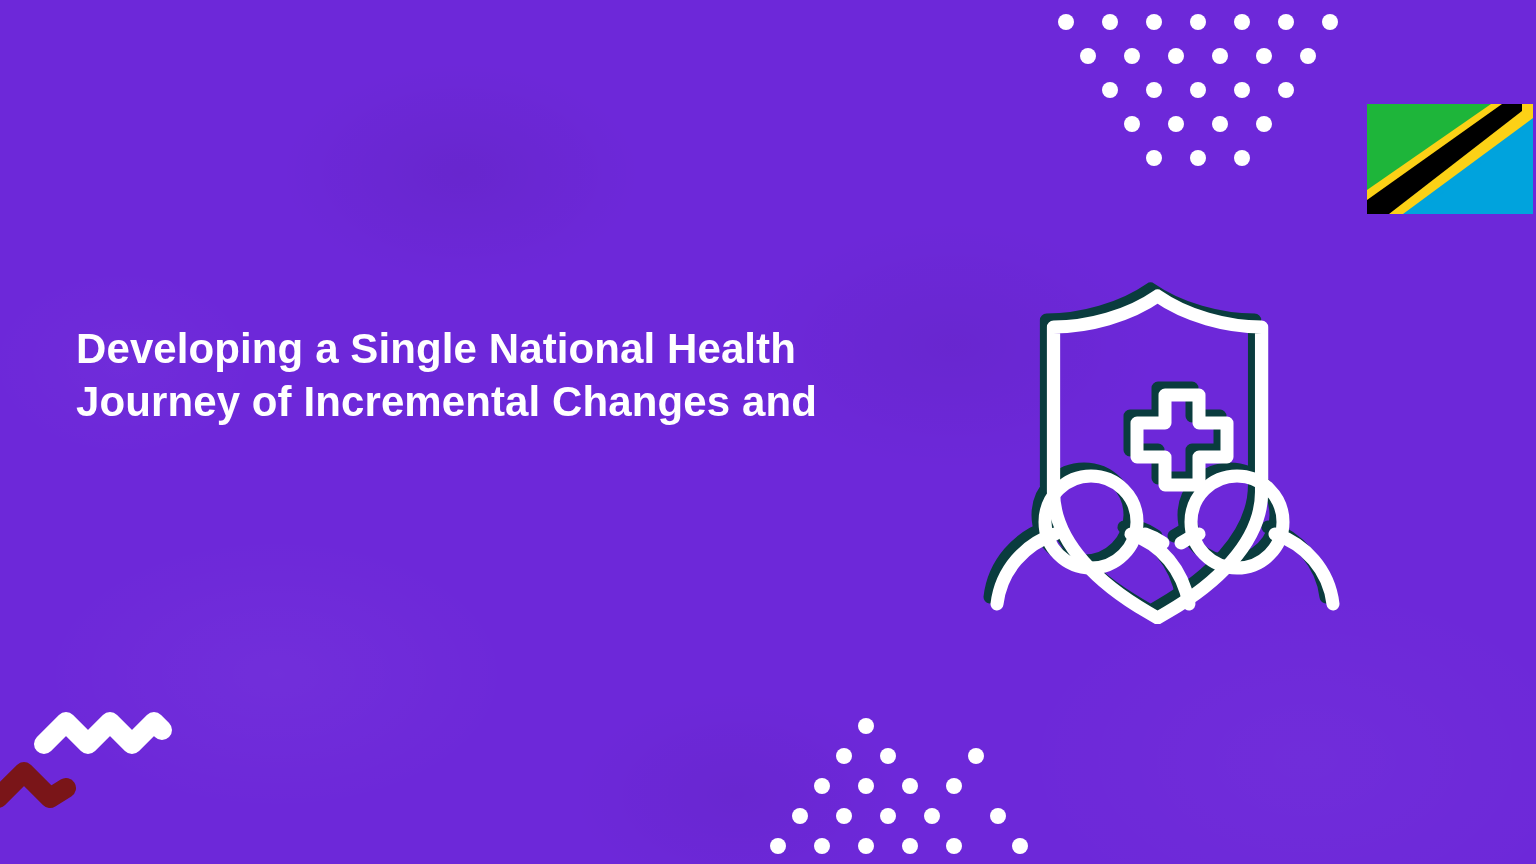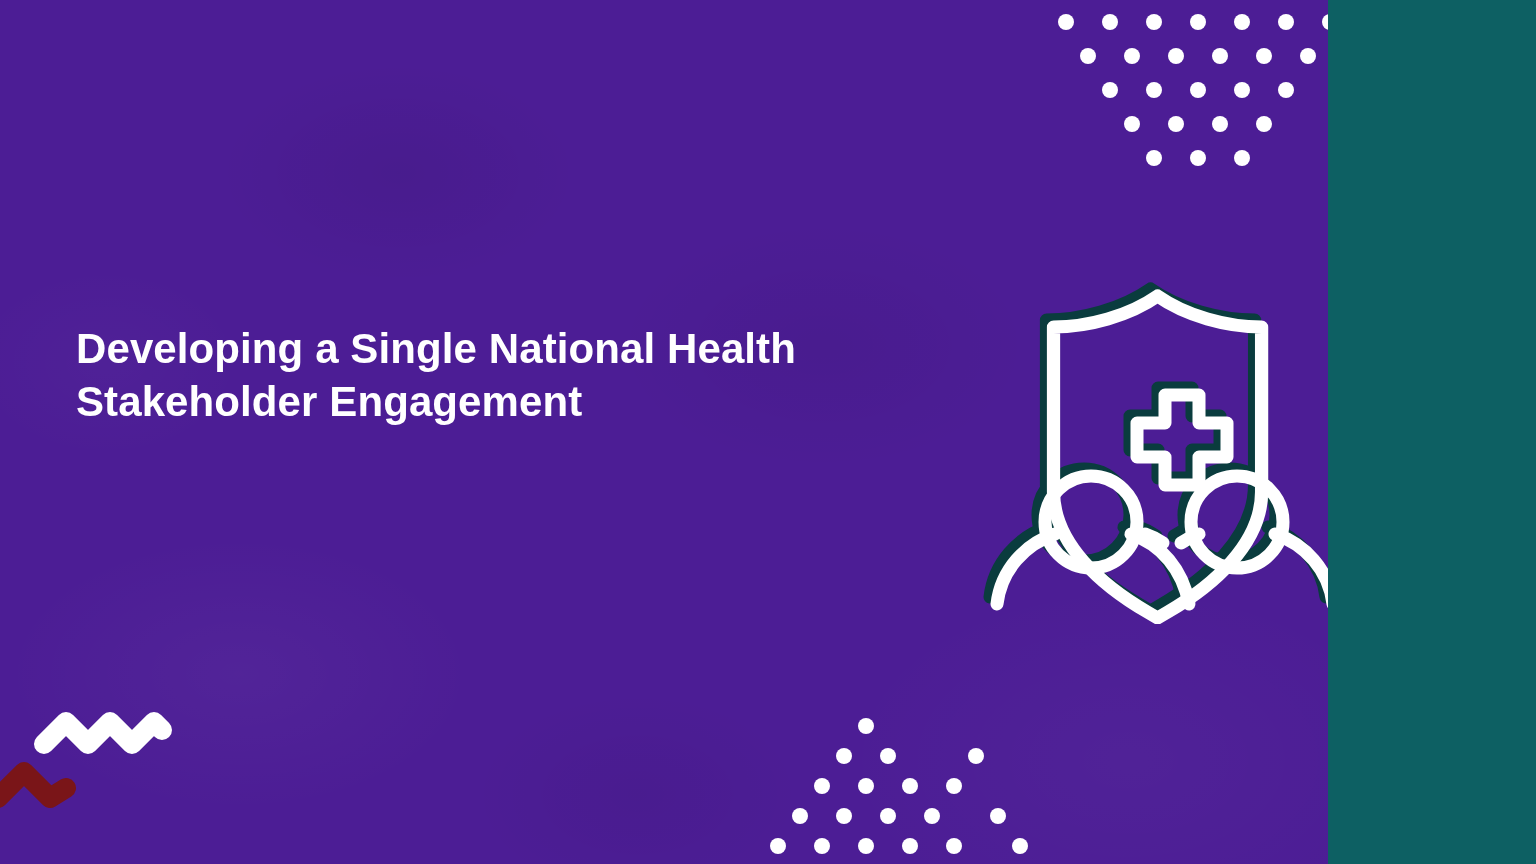--- a/index.html
+++ b/index.html
@@ -10,23 +10,23 @@
   }
   body {
     width: 1536px;
     height: 864px;
     overflow: hidden;
     font-family: "Liberation Sans", sans-serif;
   }
 
   #slide {
     position: relative;
-    width: 1328px;
+    width: 1536px;
     height: 864px;
-    background-color: #4c1d95;
+    background-color: #6d28d9;
     overflow: hidden;
   }
 
   
   #texture {
     position: absolute;
     inset: 0;
     pointer-events: none;
     background-image:
       radial-gradient(ellipse 340px 200px at 18% 78%, rgba(255,255,255,0.030), rgba(255,255,255,0) 70%),
@@ -156,21 +156,21 @@
       <rect x="0" y="0" width="166" height="110" fill="#00a3dd"></rect>
       <polygon points="0,0 148,0 0,98" fill="#1eb53a"></polygon>
       <polygon points="0,110 0,86 124,0 166,0 166,14 36,110" fill="#fcd116"></polygon>
       <polygon points="0,110 0,96 135,0 155,0 155,7 22,110" fill="#000000"></polygon>
       <polygon points="166,110 166,20 48,110" fill="#00a3dd"></polygon>
     </svg>
   </div>
 
   <div id="title-block">
     <div class="line">Developing a Single National Health</div>
-    <div class="line">Stakeholder Engagement</div>
+    <div class="line">Journey of Incremental Changes and</div>
   </div>
 
   <div id="health-icon">
     <svg viewBox="0 0 380 372" xmlns="http://www.w3.org/2000/svg">
 
       <g transform="translate(-7,-7)" fill="none" stroke="#0a3c3e" stroke-width="13" stroke-linecap="round" stroke-linejoin="round">
         <path d="M 26 45
                  C 26 45 26 190 26 210
                  C 26 262 74 304 118 330
                  L 128 336

